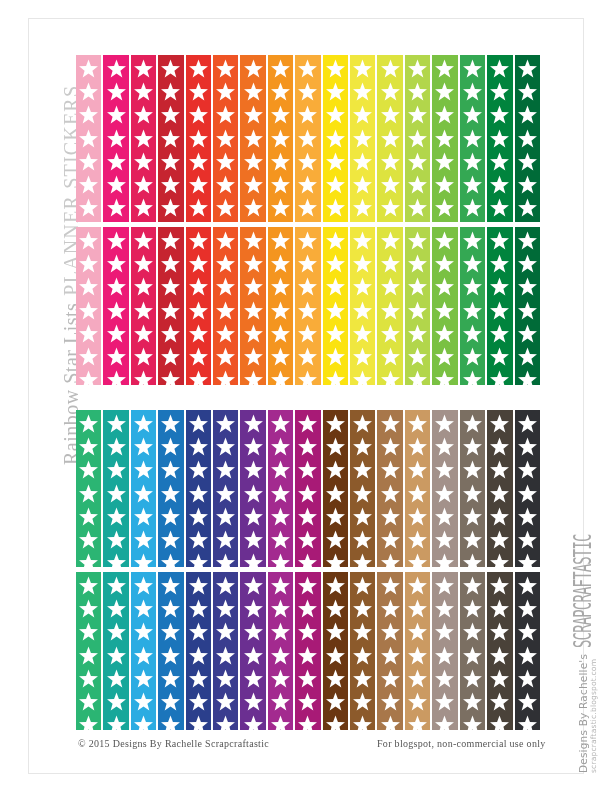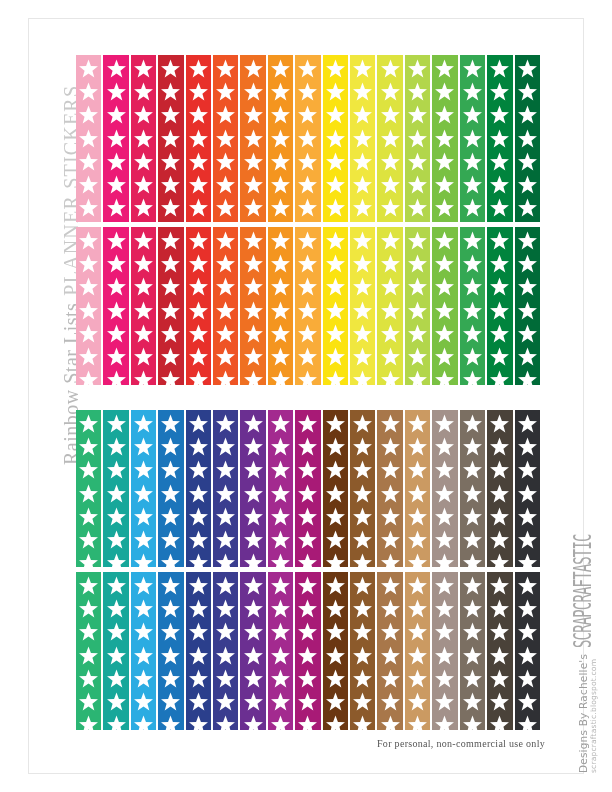--- a/index.html
+++ b/index.html
@@ -2700,15 +2700,16 @@
           </svg>
         </div>
         <div class="star-cell" style="height: 23.2px;">
           <svg width="21" height="21" viewBox="0 0 22 21">
             <path d="M11 1.1 L13.55 8.0 L20.9 8.25 L15.1 12.85 L17.1 19.9 L11 15.75 L4.9 19.9 L6.9 12.85 L1.1 8.25 L8.45 8.0 Z" fill="#ffffff"></path>
           </svg>
         </div>
       </div>
     </div>
 
-  <div class="footer-right">For personal, non-commercial use only</div>
+  <div class="footer-left">© 2015 Designs By Rachelle Scrapcraftastic</div>
+  <div class="footer-right">For blogspot, non-commercial use only</div>
 
 </div>
 
 </body></html>

